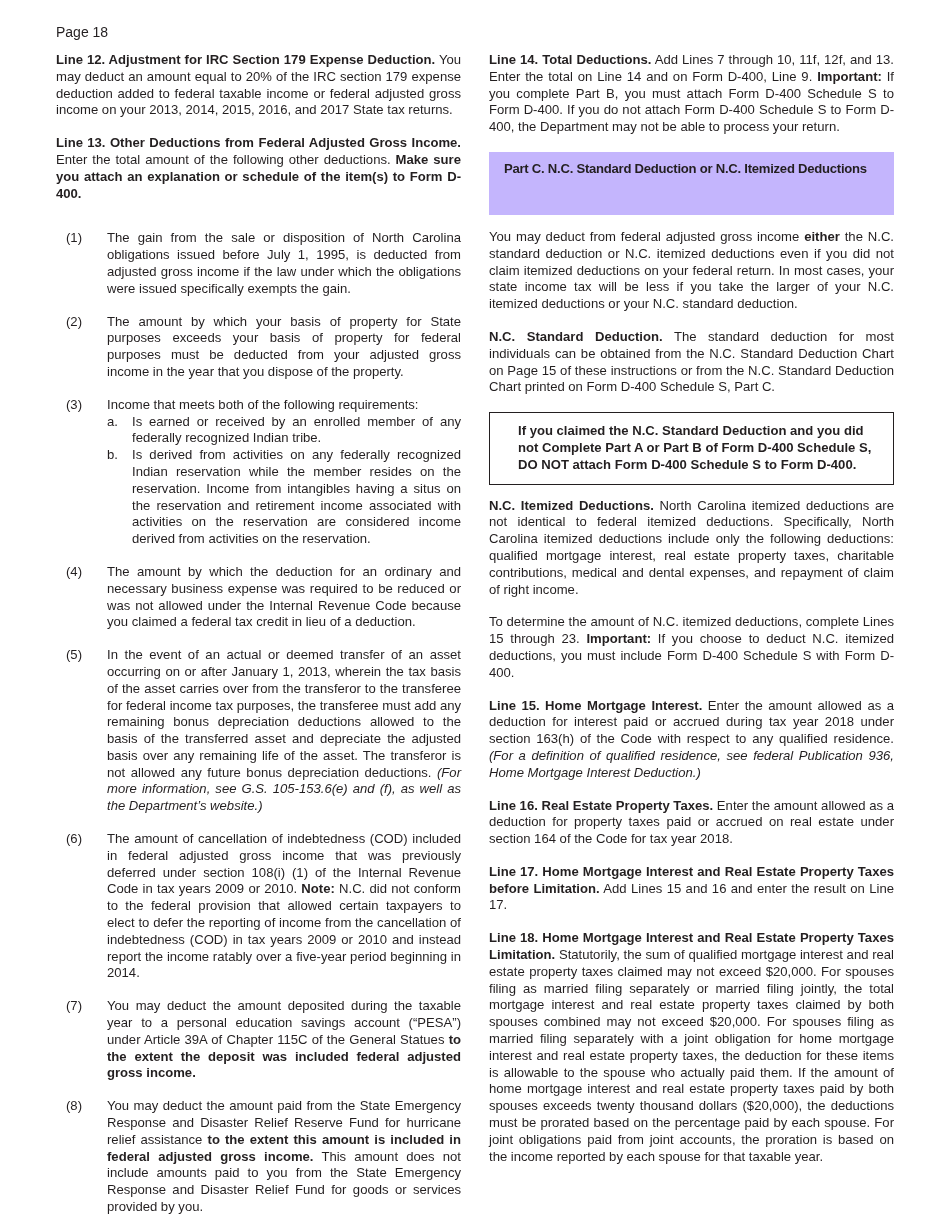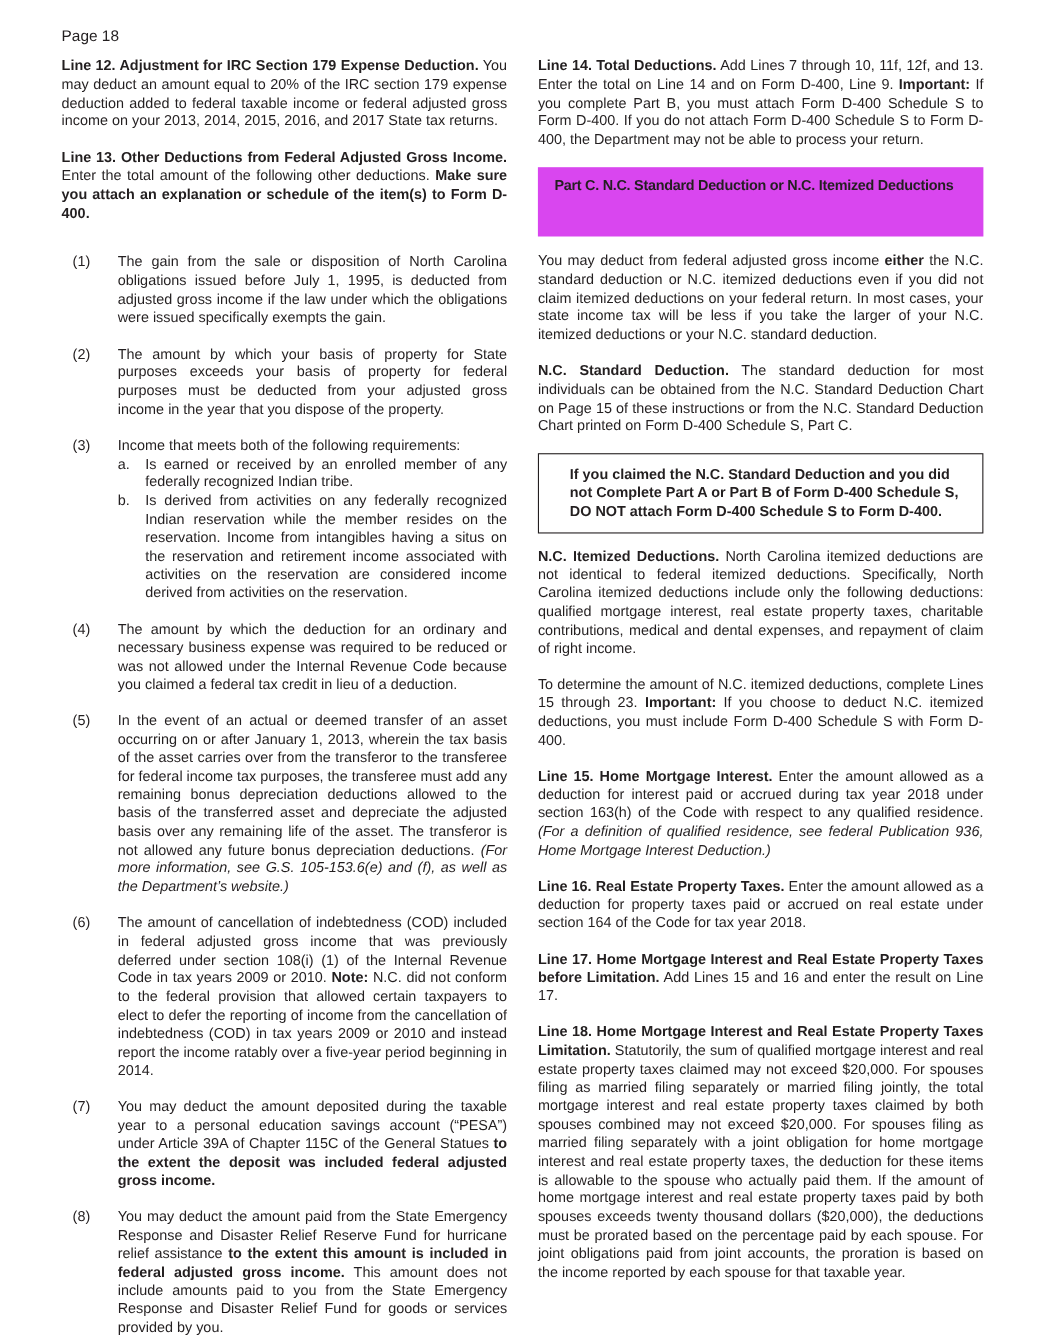--- a/index.html
+++ b/index.html
@@ -16,21 +16,21 @@
   .b { font-weight: bold; }
   .i { font-style: italic; }
   .para { margin-bottom: 16px; }
   .item { display: flex; margin-bottom: 16px; }
   .item .num { width: 25px; flex: 0 0 25px; padding-left: 10px; }
   .item .body { flex: 1; text-align: justify; margin-left: 16px; }
   .sub { display: flex; }
   .sub .letter { width: 25px; flex: 0 0 25px; }
   .sub .stext { flex: 1; text-align: justify; }
   .gray-box {
-    background: #d946ef; padding: 9px 14px 8px 15px; margin: 0 0 14px 0;
+    background: #c4b5fd; padding: 9px 14px 8px 15px; margin: 0 0 14px 0;
     height: 46px;
   }
   .gray-box .title { font-weight: bold; letter-spacing: -0.25px; }
   .gray-box .sub-title { font-style: italic; text-align: justify; }
   .outline-box {
     border: 1.5px solid #231f20; padding: 10px 16px 10px 28px; margin: 0 0 13px 0;
     font-weight: bold; text-align: left;
   }
 </style>
 </head>

